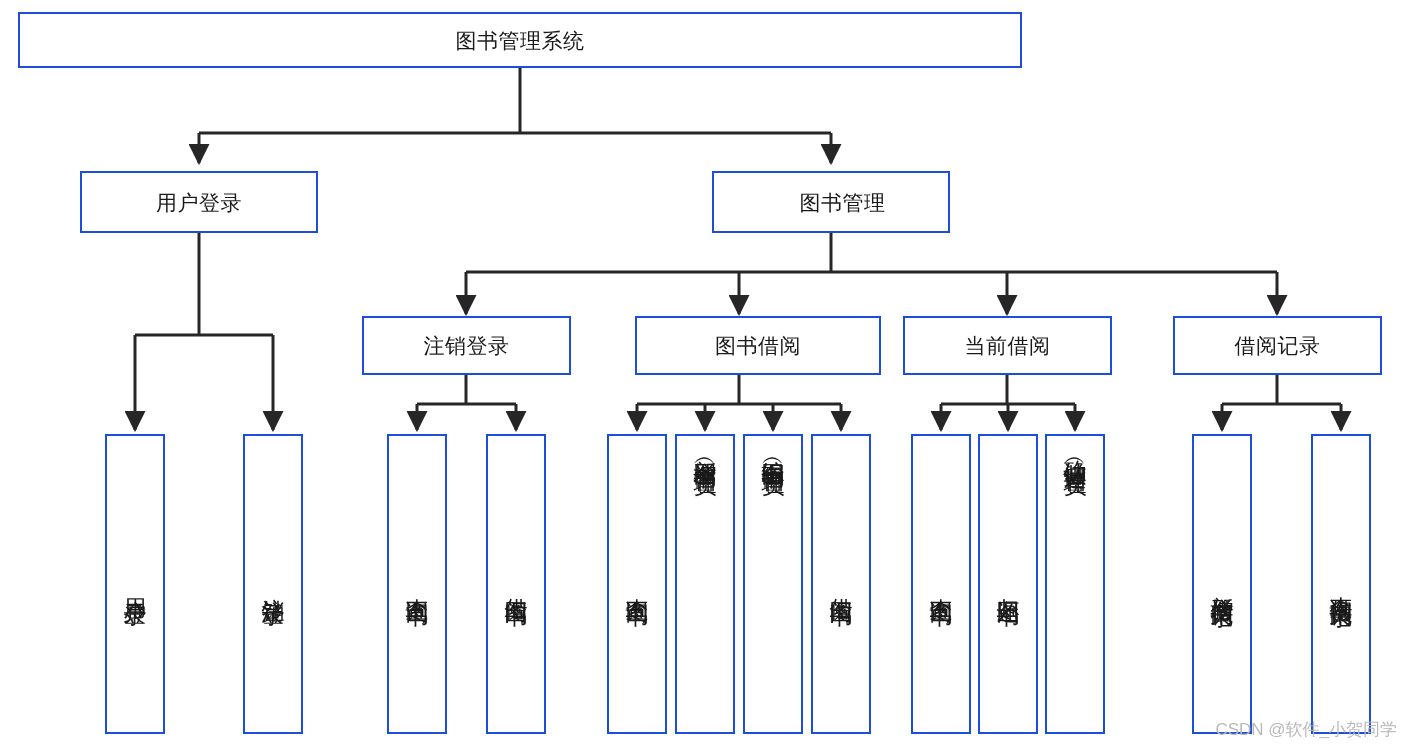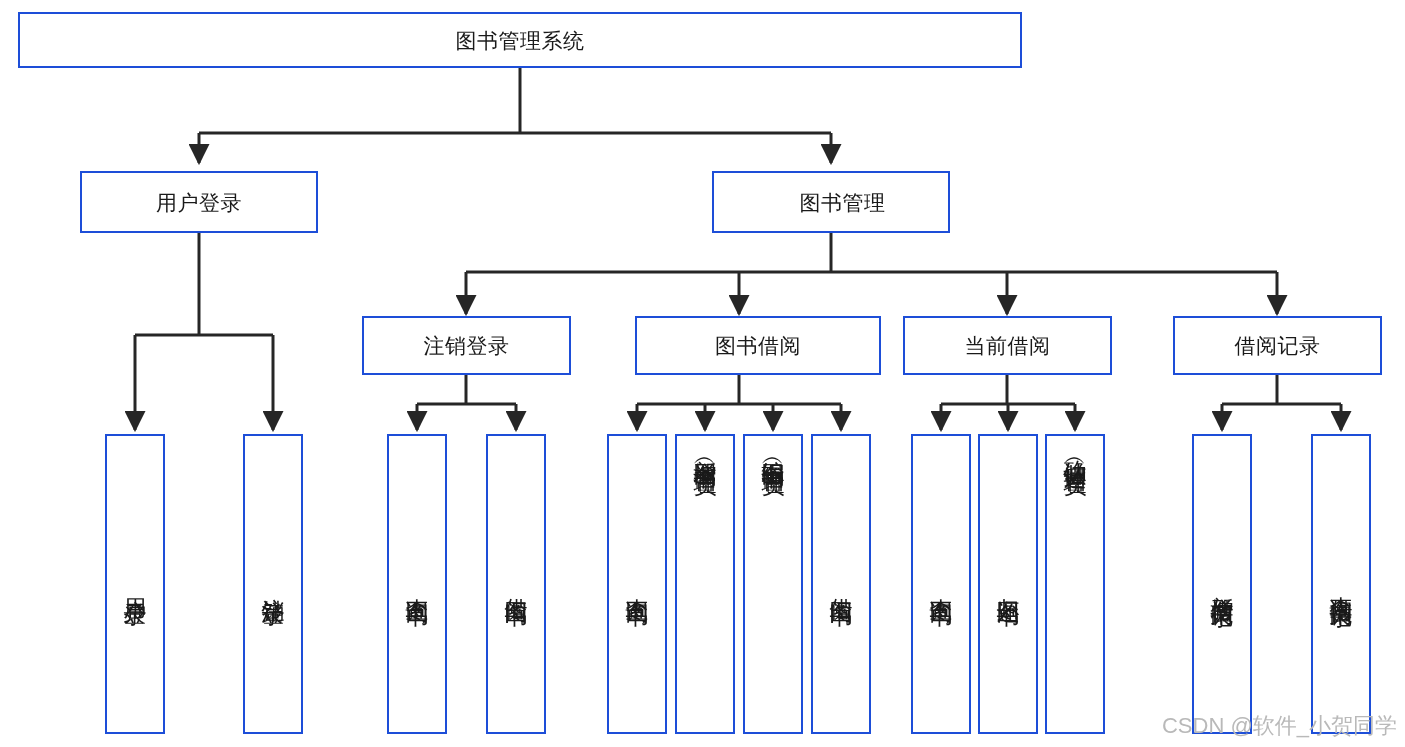--- a/index.html
+++ b/index.html
@@ -62,21 +62,21 @@
     text-orientation: upright;
     font-size: 23px;
     line-height: 1.08;
     letter-spacing: 2px;
     white-space: nowrap;
   }
   #watermark {
     position: absolute;
     right: 8px;
     bottom: 6px;
-    font-size: 22px;
+    font-size: 17px;
     color: #b9b9b9;
     white-space: nowrap;
     z-index: 5;
     font-family: "Liberation Sans", "DejaVu Sans", sans-serif;
     text-align: right;
   }
 </style>
 </head>
 <body>
 

